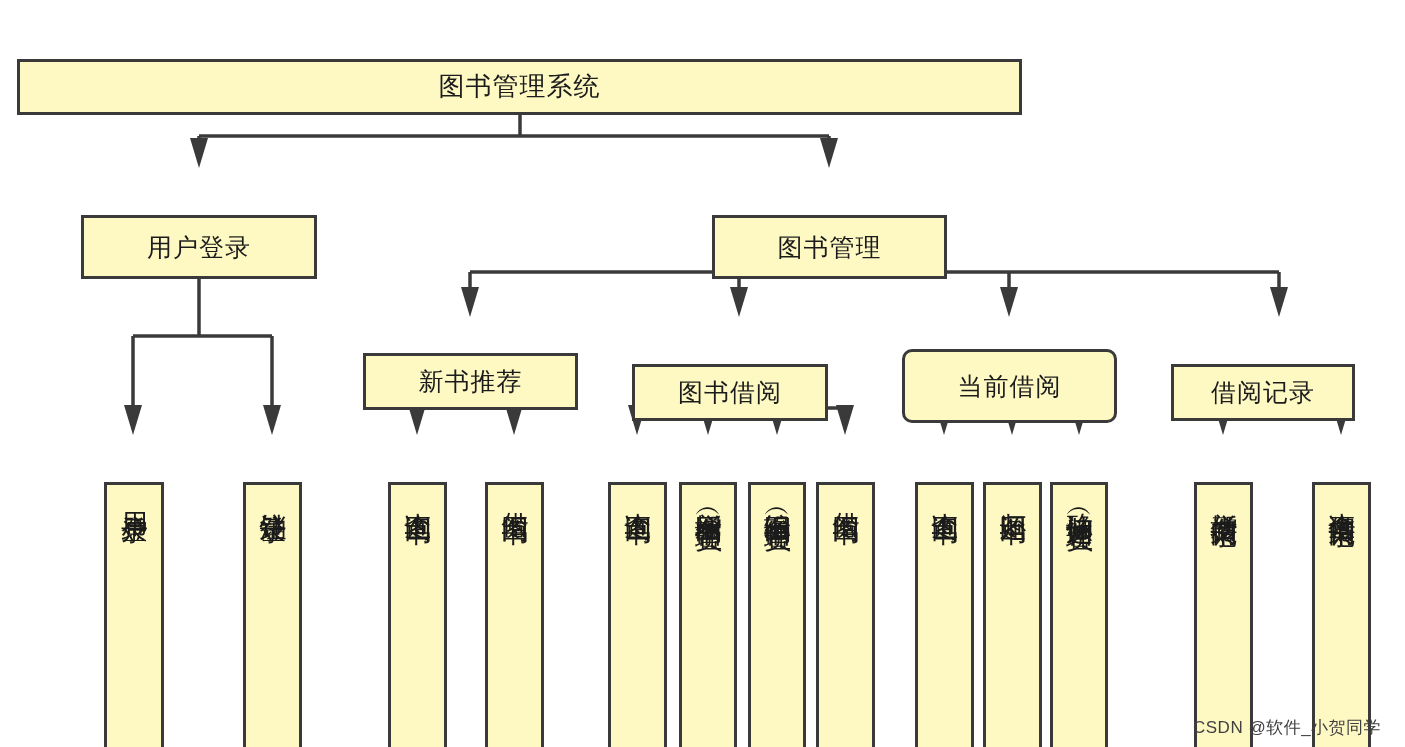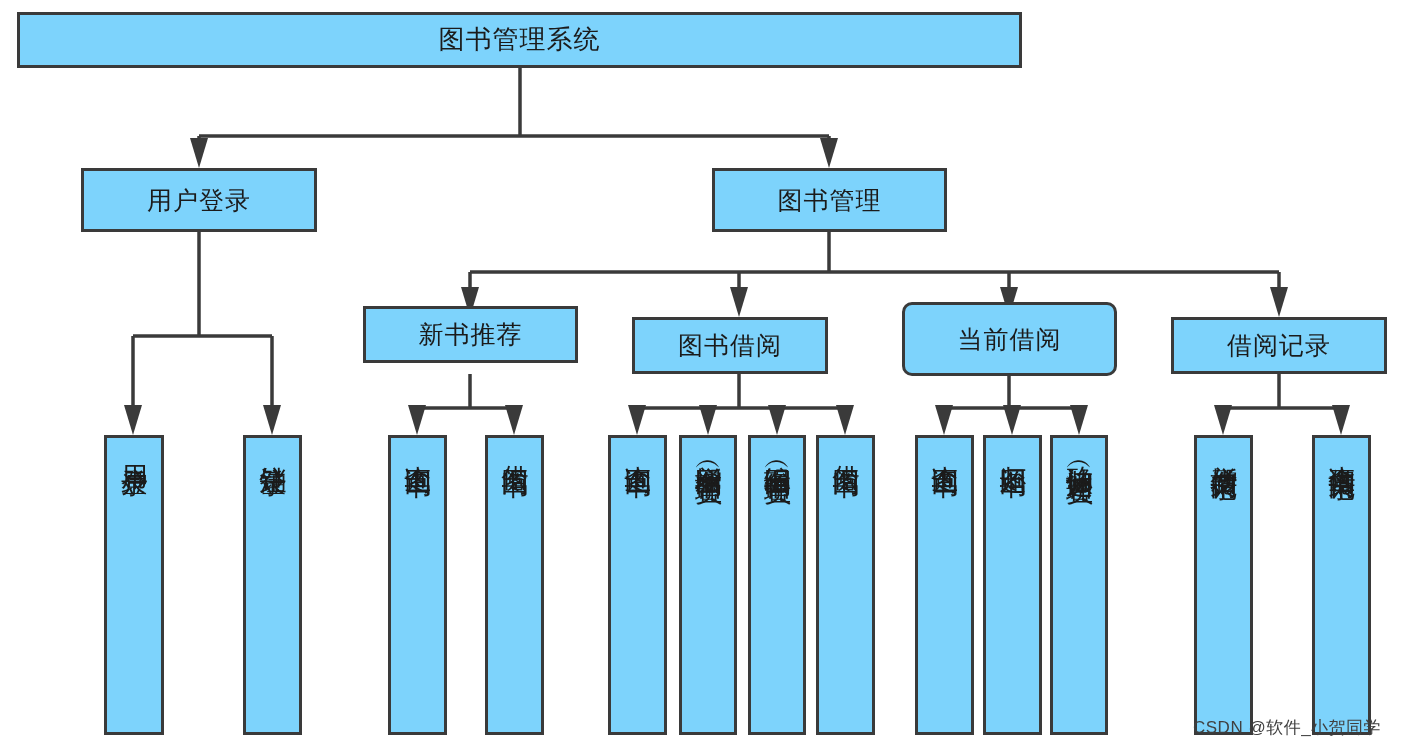--- a/index.html
+++ b/index.html
@@ -14,25 +14,26 @@
     position: relative;
     width: 1405px;
     height: 747px;
     background: #ffffff;
     overflow: hidden;
   }
   .node {
     position: absolute;
     box-sizing: border-box;
     border: 3px solid #3a3a3a;
-    background: #7dd3fc;
+    background: #fef9c3;
     display: flex;
     align-items: center;
     justify-content: center;
     color: #1b1b1b;
+    margin-top: 47px;
   }
   .node-label {
     display: block;
     text-align: center;
     line-height: 1.15;
     color: #1b1b1b;
     white-space: pre;
   }
   .node.horizontal .node-label {
     font-size: 25px;
@@ -138,21 +139,21 @@
       </div>
       <div class="node level3 horizontal" style="left: 363px; top: 306px; width: 215px; height: 57px;">
         <span class="node-label">新书推荐</span>
       </div>
       <div class="node level3 horizontal" style="left: 632px; top: 317px; width: 196px; height: 57px;">
         <span class="node-label">图书借阅</span>
       </div>
       <div class="node level3 horizontal" style="left: 902px; top: 302px; width: 215px; height: 74px; border-radius: 10px;">
         <span class="node-label">当前借阅</span>
       </div>
-      <div class="node level3 horizontal" style="left: 1171px; top: 317px; width: 216px; height: 57px;">
+      <div class="node level3 horizontal" style="left: 1171px; top: 317px; width: 184px; height: 57px;">
         <span class="node-label">借阅记录</span>
       </div>
       <div class="node leaf vertical" style="left: 104px; top: 435px; width: 60px; height: 300px;">
         <span class="node-label">用户登录</span>
       </div>
       <div class="node leaf vertical" style="left: 243px; top: 435px; width: 59px; height: 300px;">
         <span class="node-label">注销登录</span>
       </div>
       <div class="node leaf vertical" style="left: 388px; top: 435px; width: 59px; height: 300px;">
         <span class="node-label">查询图书</span>

